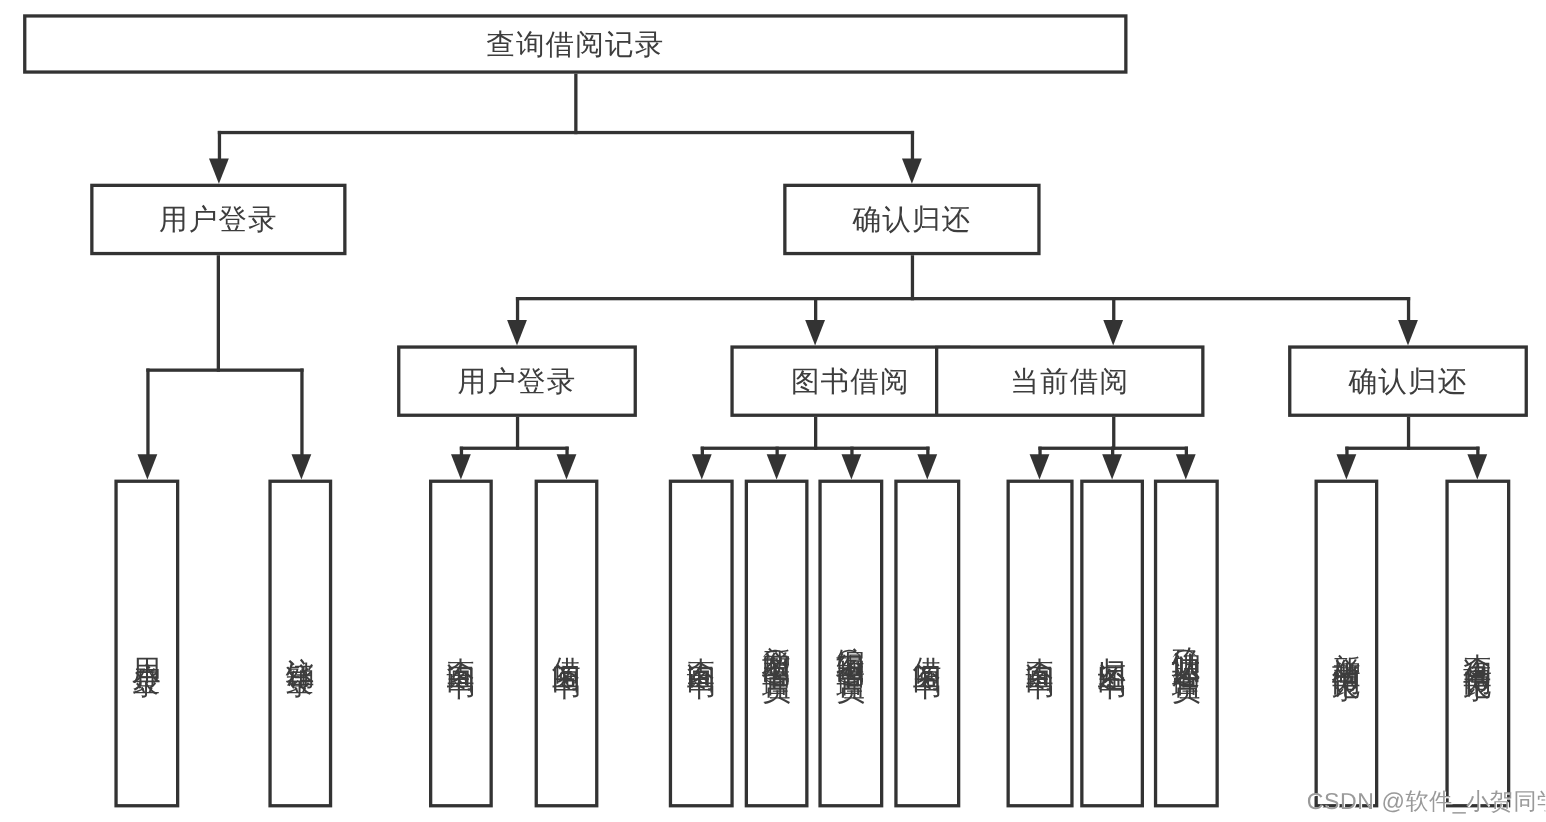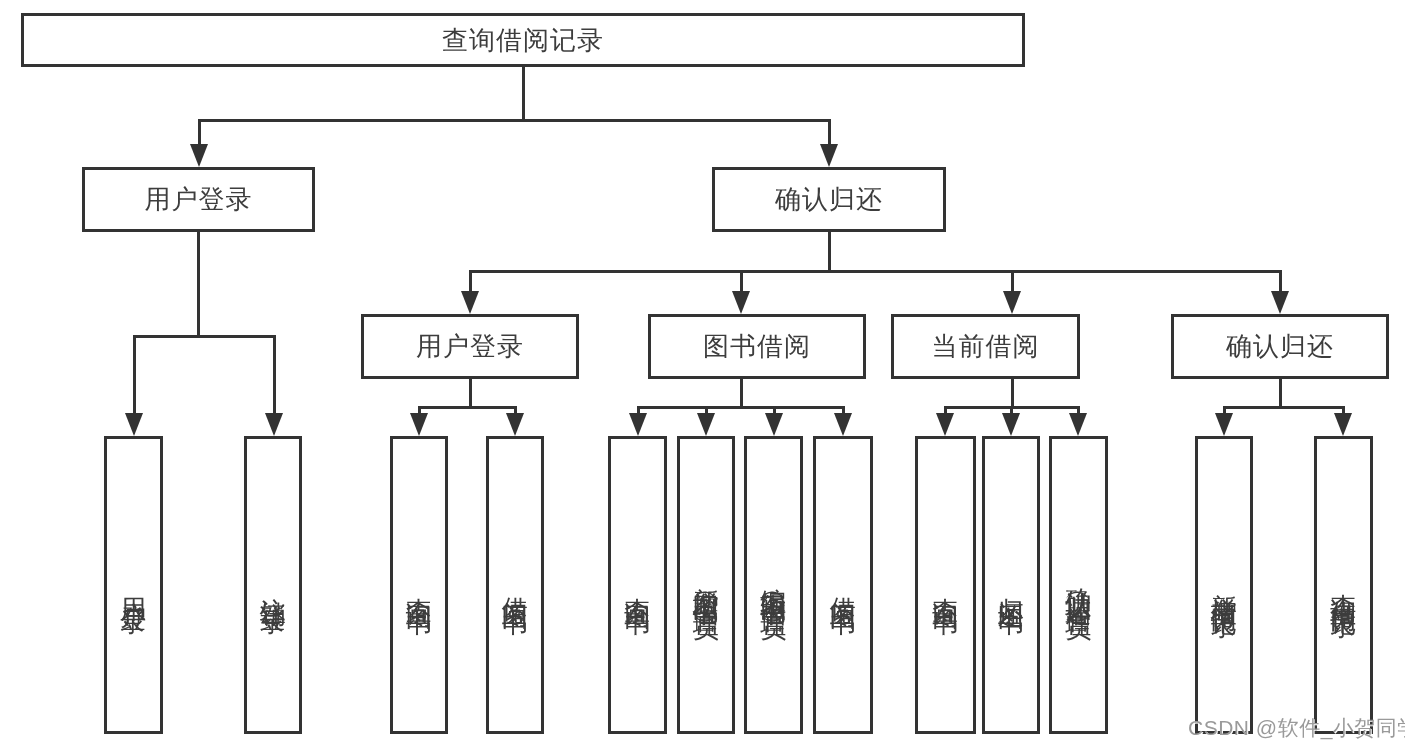--- a/index.html
+++ b/index.html
@@ -48,25 +48,25 @@
   </div>
 
   <div class="box" style="left:712px;top:167px;width:234px;height:65px">
     <span class="h-label">确认归还</span>
   </div>
 
   <div class="box" style="left:361px;top:314px;width:218px;height:65px">
     <span class="h-label">用户登录</span>
   </div>
 
-  <div class="box" style="left:648px;top:314px;width:218px;height:65px">
+  <div class="box" style="left:664px;top:314px;width:218px;height:65px">
     <span class="h-label">图书借阅</span>
   </div>
 
-  <div class="box" style="left:891px;top:314px;width:189px;height:65px">
+  <div class="box" style="left:850px;top:314px;width:245px;height:65px">
     <span class="h-label">当前借阅</span>
   </div>
 
   <div class="box" style="left:1171px;top:314px;width:218px;height:65px">
     <span class="h-label">确认归还</span>
   </div>
 
   <div class="box" style="left:104px;top:436px;width:59px;height:298px">
     <span class="v-label">用户登录</span>
   </div>

